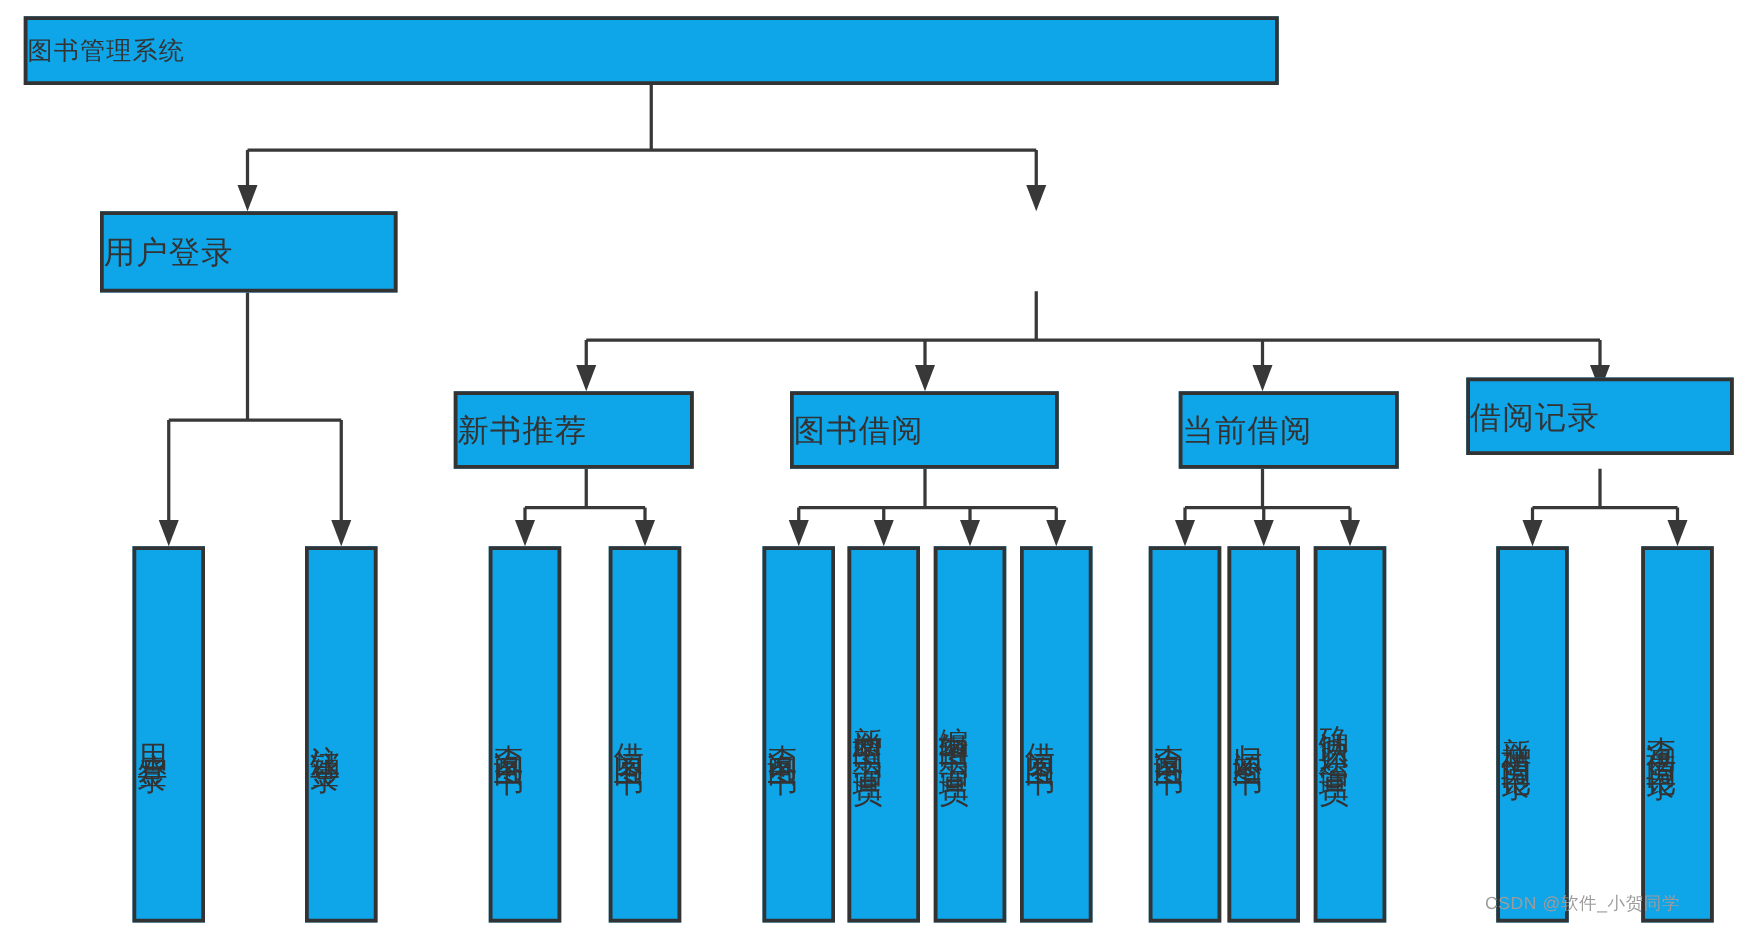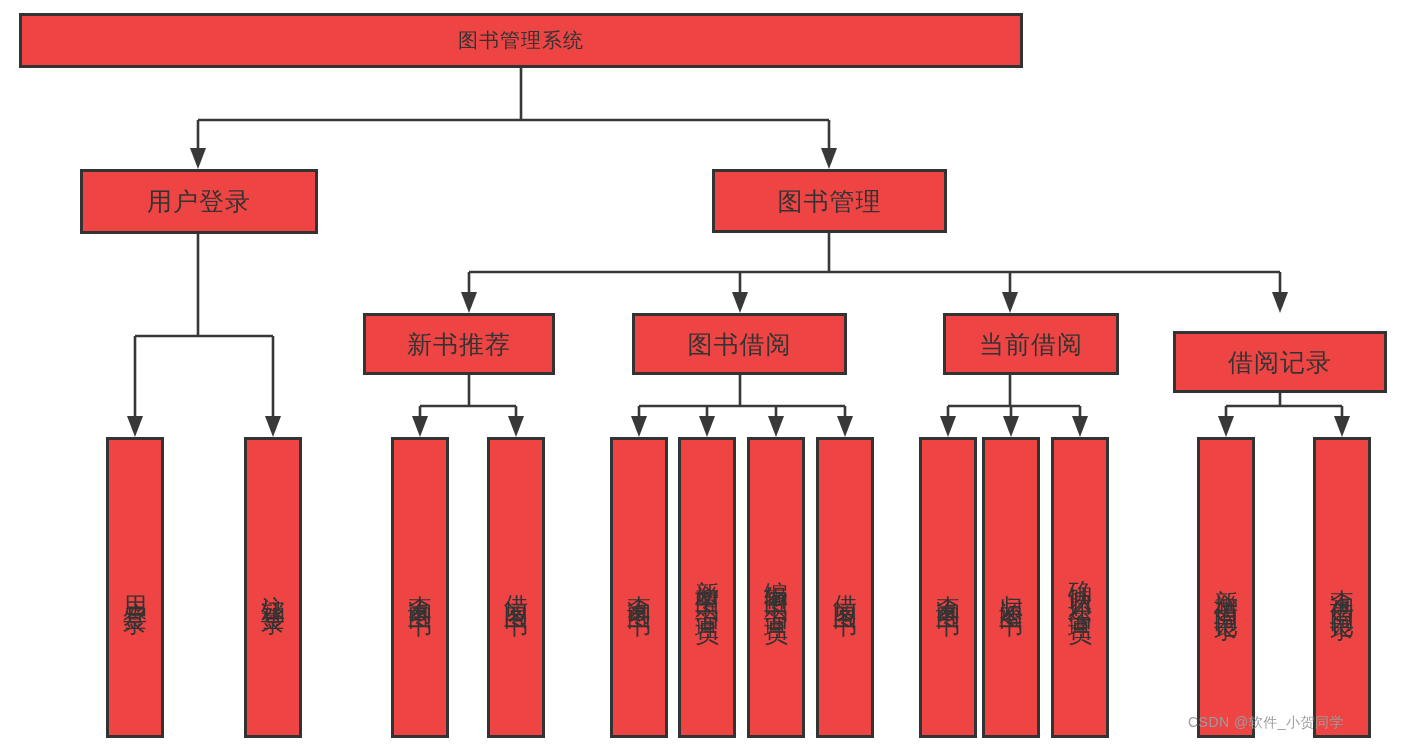--- a/index.html
+++ b/index.html
@@ -28,26 +28,26 @@
     stroke: var(--line);
     stroke-width: 2.6;
     fill: none;
   }
   svg.connectors polygon {
     fill: var(--line);
     stroke: none;
   }
   .node {
     position: absolute;
-    background: #ef4444;
+    background: #0ea5e9;
     border: 3px solid var(--border);
     box-sizing: border-box;
     display: flex;
     align-items: center;
-    justify-content: center;
+    justify-content: flex-start;
     text-align: center;
   }
   .node.h1 .label { font-size: 20px; letter-spacing: 1px; }
   .node.h2 .label { font-size: 25px; letter-spacing: 1px; }
   .node.v .label {
     writing-mode: vertical-rl;
     font-size: 24px;
     letter-spacing: 6px;
     line-height: 1;
   }
@@ -109,34 +109,31 @@
     </g>
   </svg>
 
   <div class="node h1" style="left:19px; top:13px; width:1004px; height:55px;">
     <span class="label">图书管理系统</span>
   </div>
 
   <div class="node h2" style="left:80px; top:169px; width:238px; height:65px;">
     <span class="label">用户登录</span>
   </div>
-  <div class="node h2" style="left:712px; top:169px; width:235px; height:64px;">
-    <span class="label">图书管理</span>
-  </div>
 
   <div class="node h2" style="left:363px; top:313px; width:192px; height:62px;">
     <span class="label">新书推荐</span>
   </div>
   <div class="node h2" style="left:632px; top:313px; width:215px; height:62px;">
     <span class="label">图书借阅</span>
   </div>
   <div class="node h2" style="left:943px; top:313px; width:176px; height:62px;">
     <span class="label">当前借阅</span>
   </div>
-  <div class="node h2" style="left:1173px; top:331px; width:214px; height:62px;">
+  <div class="node h2" style="left:1173px; top:302px; width:214px; height:62px;">
     <span class="label">借阅记录</span>
   </div>
 
   <div class="node v" style="left:106px; top:437px; width:58px; height:301px;">
     <span class="label">用户登录</span>
   </div>
   <div class="node v" style="left:244px; top:437px; width:58px; height:301px;">
     <span class="label">注销登录</span>
   </div>
 

